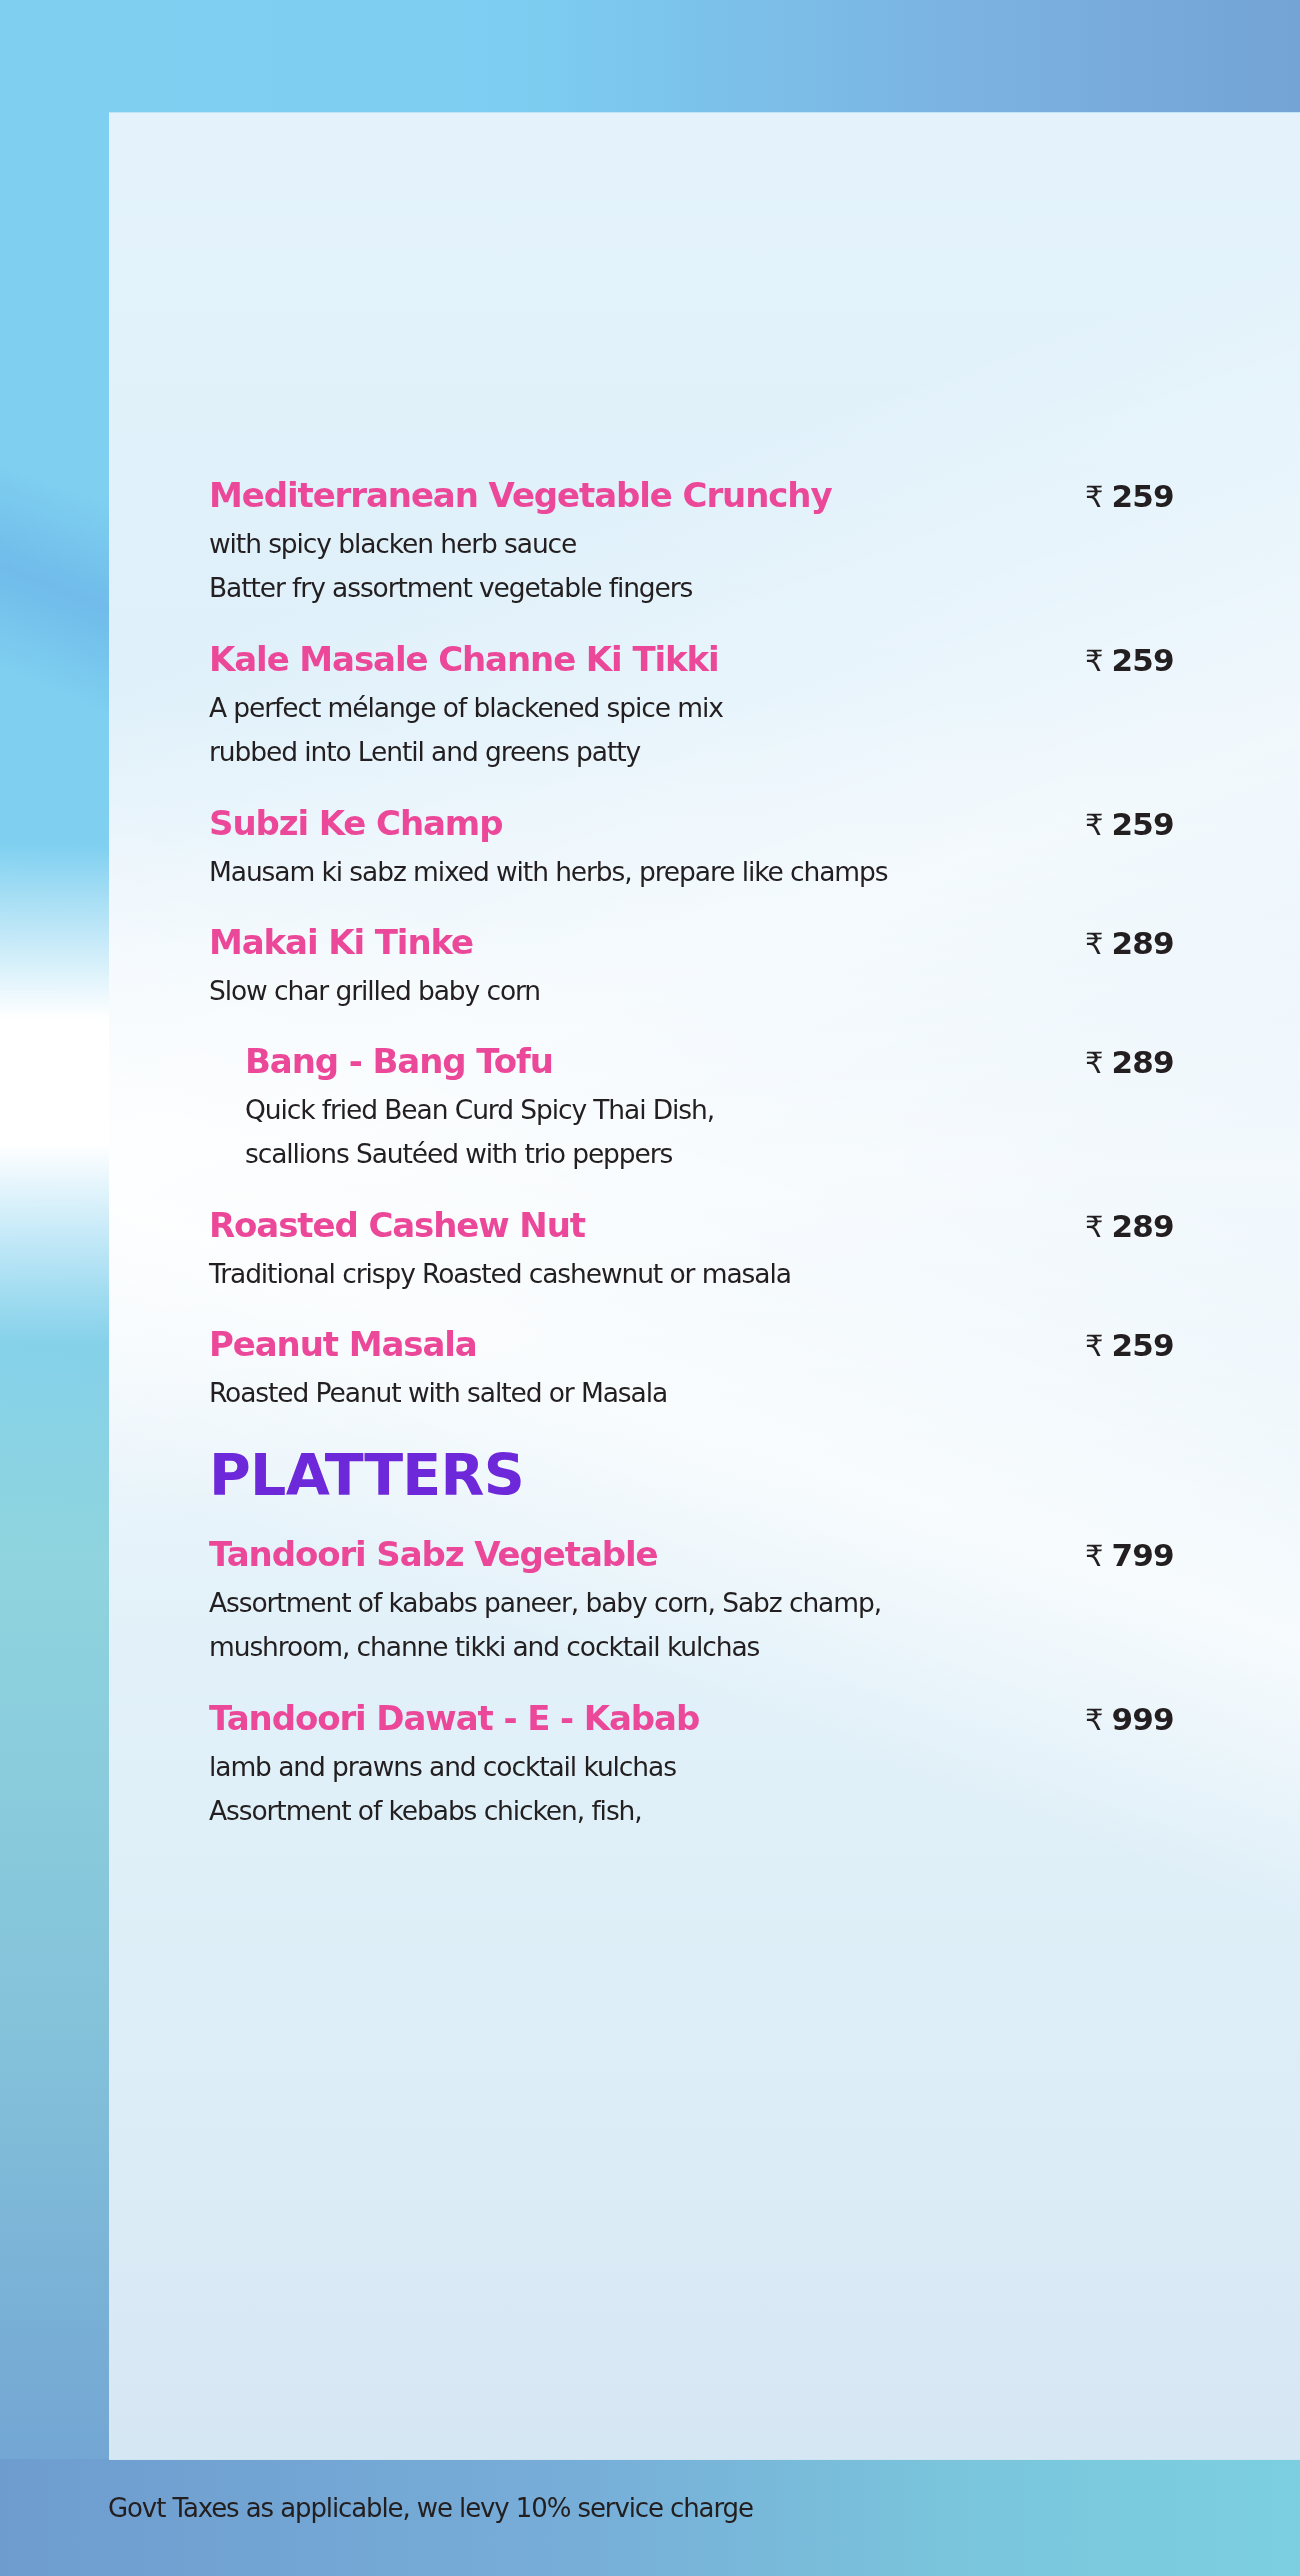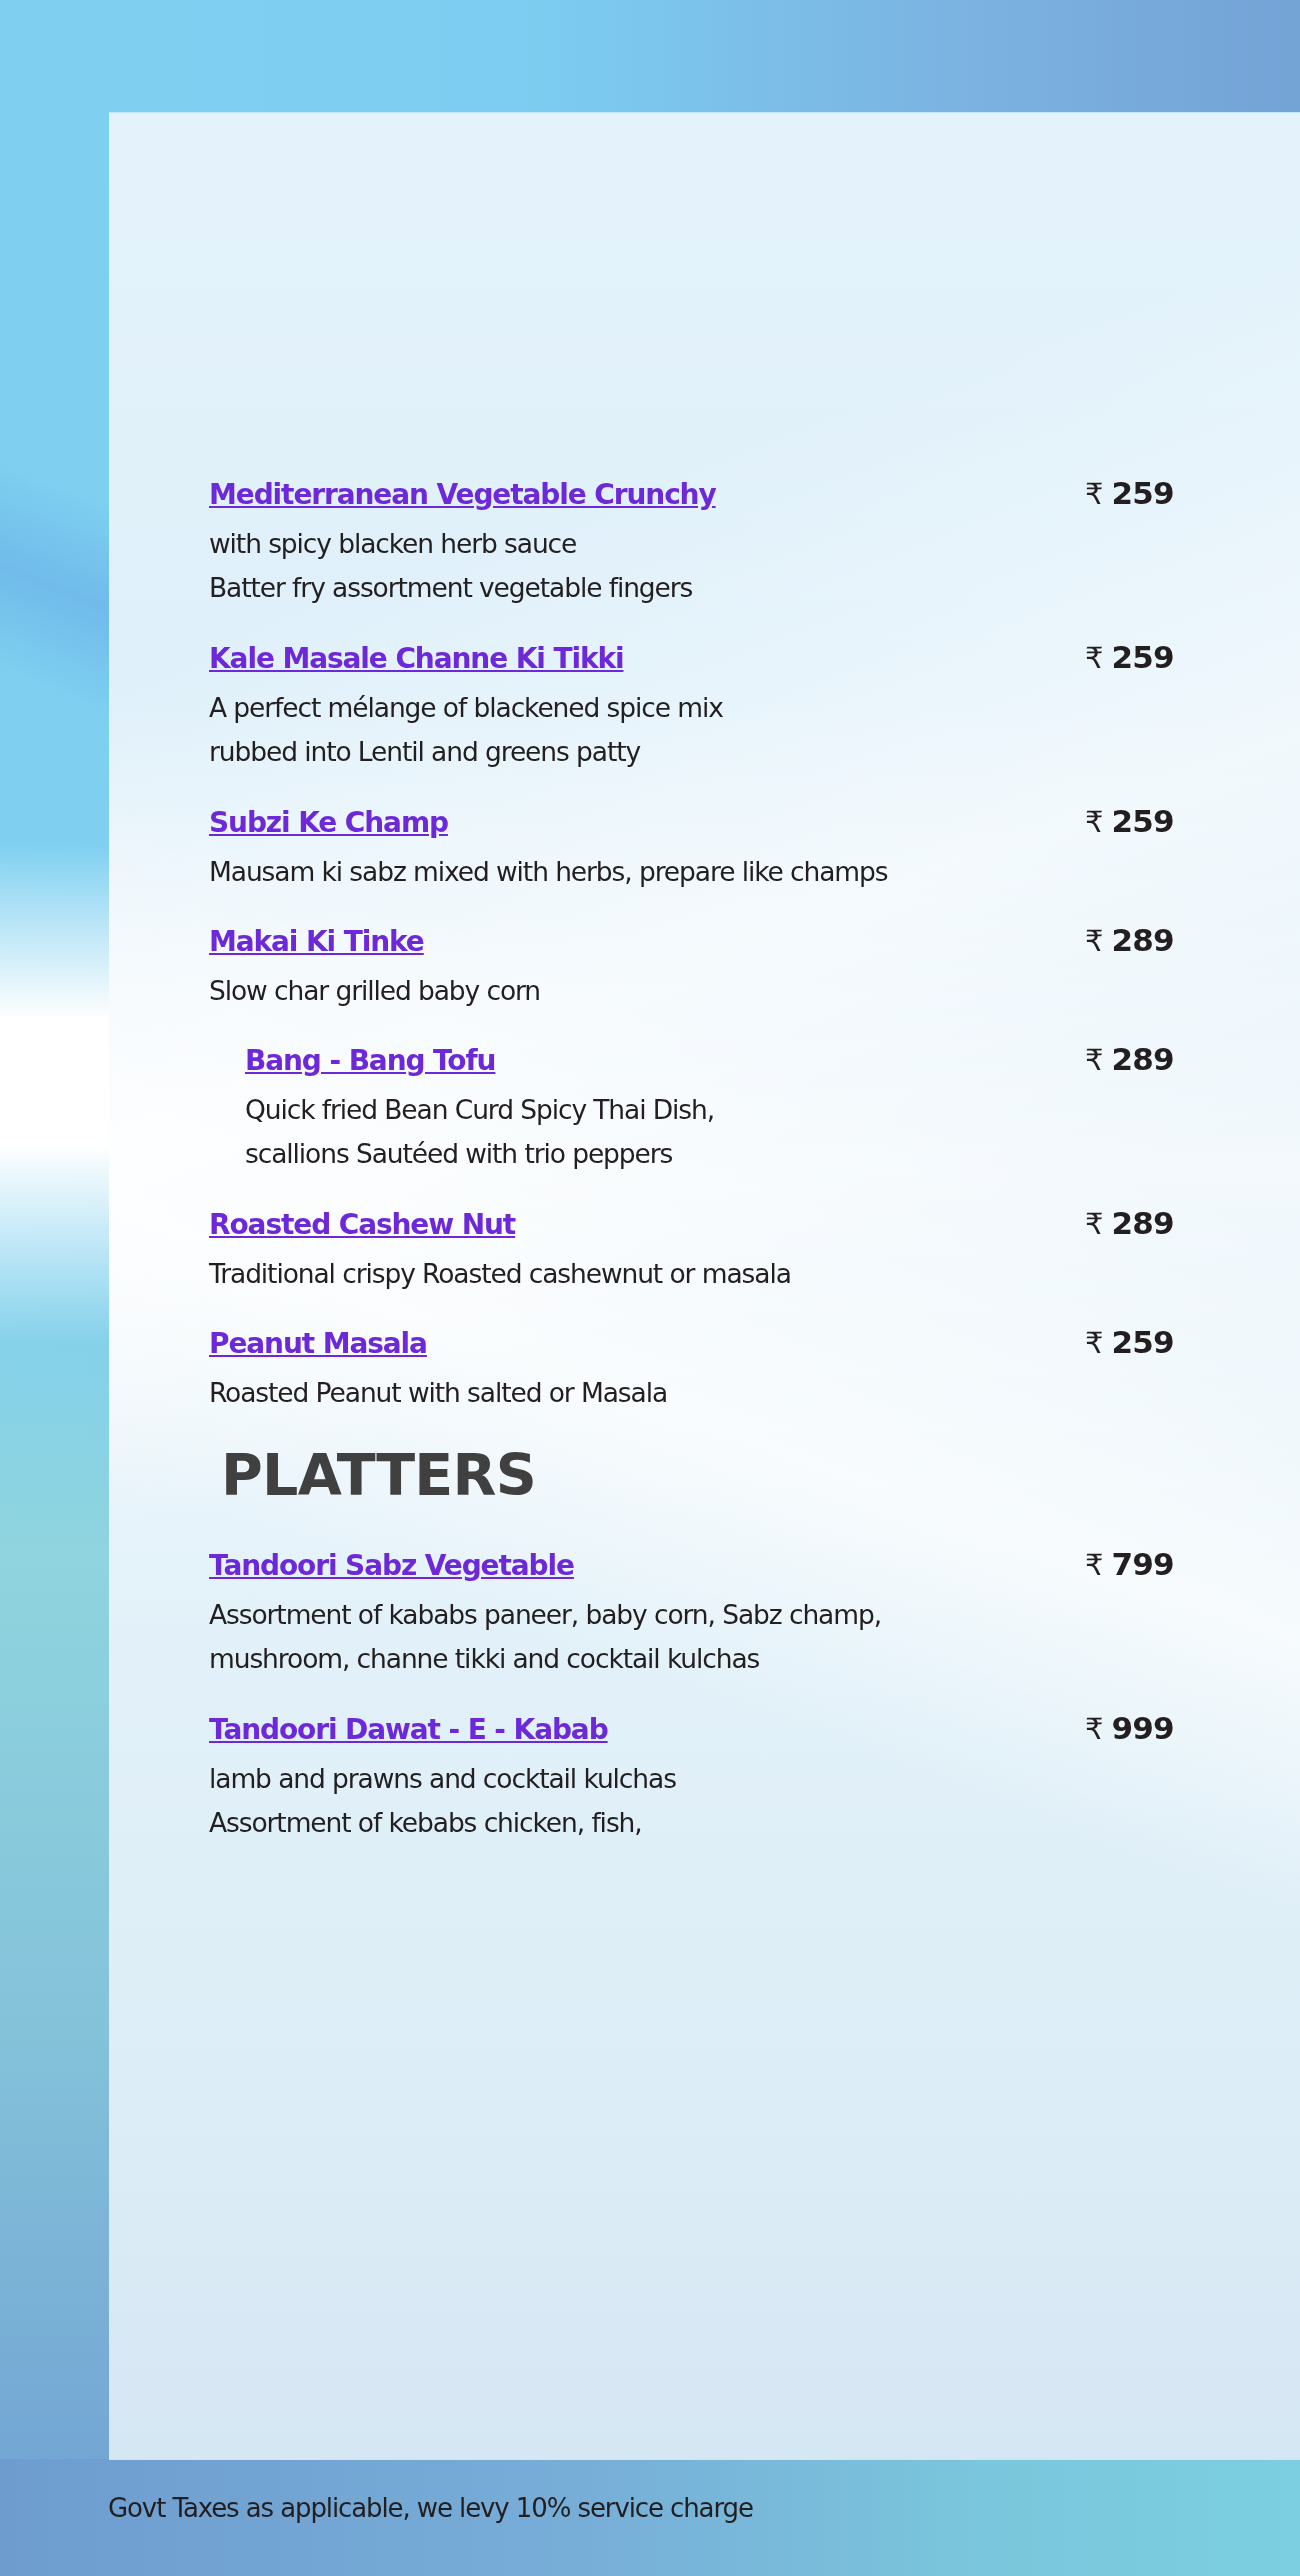--- a/index.html
+++ b/index.html
@@ -69,25 +69,24 @@
     }
     .item-head {
       display: flex;
       justify-content: space-between;
       align-items: baseline;
       height: 47px;
     }
     .item-name {
       font-family: "DejaVu Sans", sans-serif;
       font-weight: bold;
-      font-size: 28px;
+      font-size: 34px;
       letter-spacing: -1.1px;
-      color: #6d28d9;
-      white-space: nowrap;
-      text-decoration: underline;
+      color: #ec4899;
+      white-space: nowrap;
     }
     .item-price {
       font-family: "DejaVu Sans", sans-serif;
       font-weight: bold;
       font-size: 31px;
       letter-spacing: -0.7px;
       color: #231f20;
       white-space: nowrap;
       display: flex;
       align-items: baseline;
@@ -103,23 +102,23 @@
       letter-spacing: -1.1px;
       line-height: 44px;
       color: #231f20;
       white-space: nowrap;
     }
     .section-title {
       font-family: "DejaVu Sans", sans-serif;
       font-weight: bold;
       font-size: 57px;
       letter-spacing: -0.7px;
-      color: #404040;
+      color: #6d28d9;
       line-height: 1;
-      margin: 12px;
+      margin: 0;
     }
     .footer-note {
       position: absolute;
       left: 108px;
       top: 2493px;
       font-family: "DejaVu Sans", sans-serif;
       font-size: 26px;
       letter-spacing: -1.1px;
       color: #231f20;
       white-space: nowrap;

